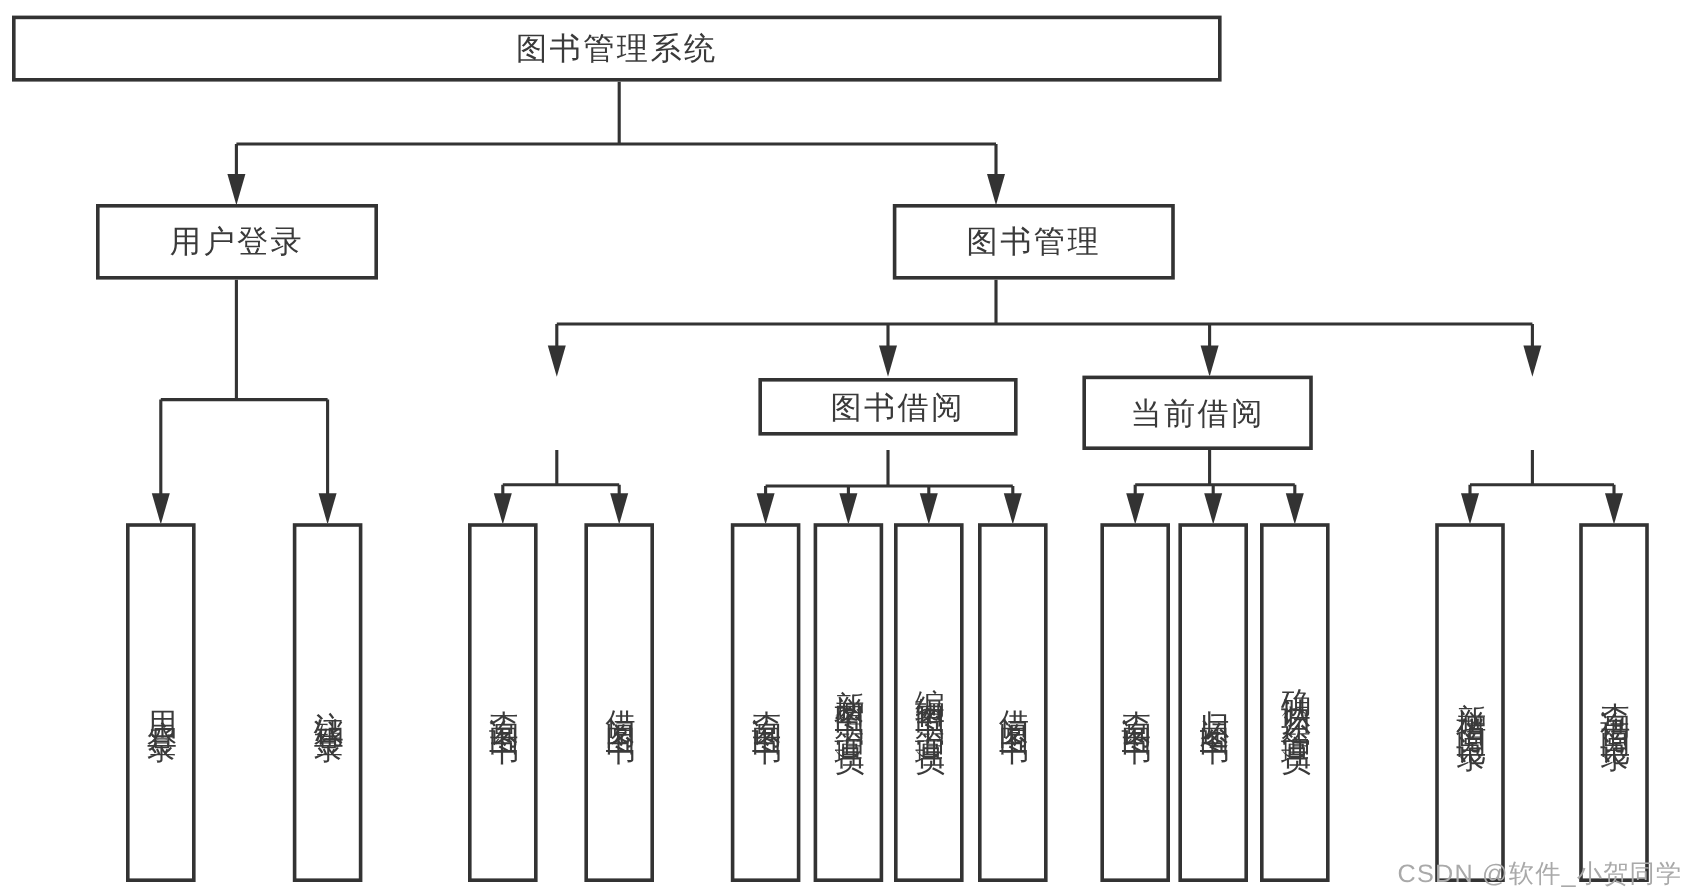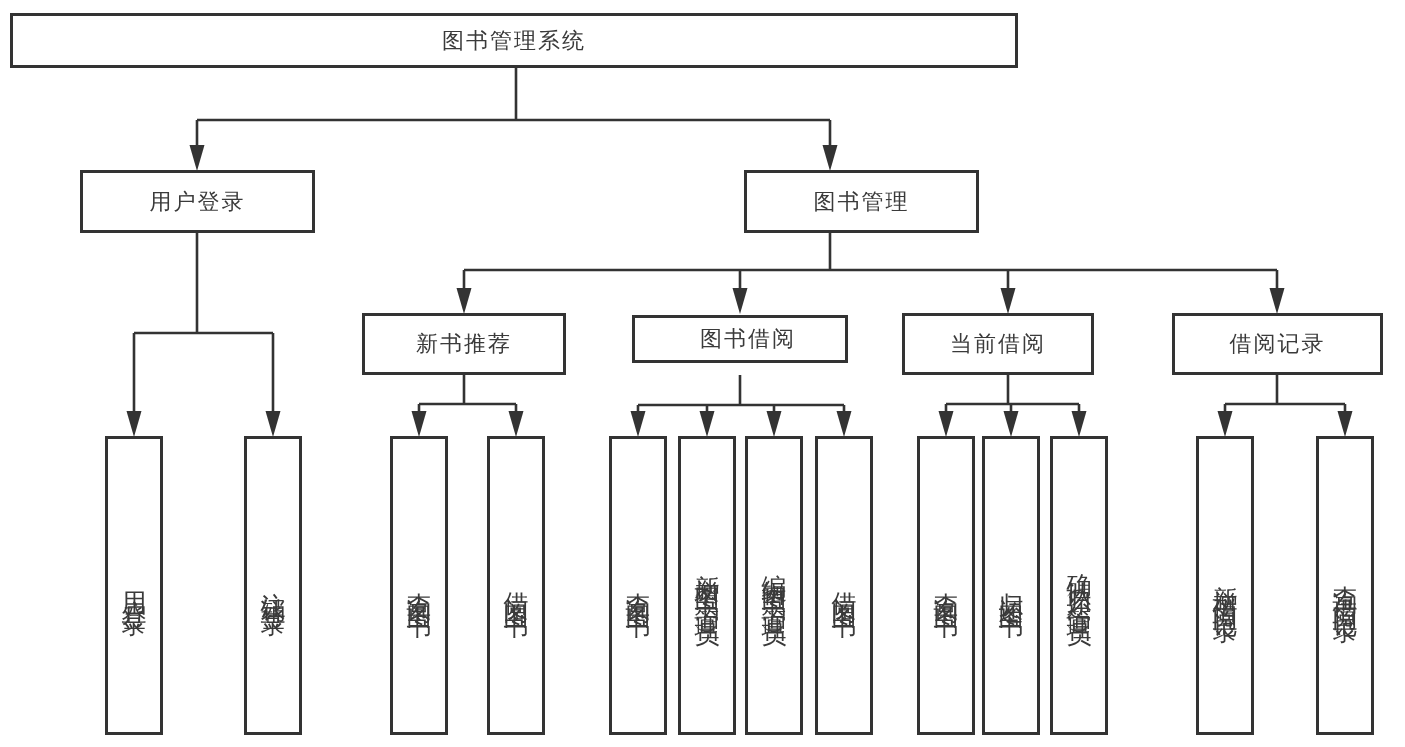--- a/index.html
+++ b/index.html
@@ -37,21 +37,21 @@
     box-sizing: border-box;
     background: #ffffff;
     border: 3px solid #333333;
     color: #3a3a3a;
     display: flex;
     align-items: center;
     justify-content: center;
     text-align: center;
   }
   .hnode {
-    font-size: 22px;
+    font-size: 26px;
     letter-spacing: 2px;
     white-space: nowrap;
     font-family: Liberation Serif, serif;
   }
   .vnode {
     writing-mode: vertical-rl;
     text-orientation: mixed;
     font-size: 25px;
     letter-spacing: 7px;
     line-height: 1;
@@ -120,37 +120,36 @@
       <polygon points="1217.5,411 1232.5,411 1225,437"></polygon>
       <polygon points="1337.5,411 1352.5,411 1345,437"></polygon>
     </g>
   </svg>
 
   <div class="node hnode" style="left:10px; top:13px; width:1008px; height:55px;">图书管理系统</div>
 
   <div class="node hnode" style="left:80px; top:170px; width:235px; height:63px;">用户登录</div>
   <div class="node hnode" style="left:712px; top:170px; width:235px; height:63px;margin-left:32px;">图书管理</div>
 
-  <div class="node hnode" style="left:362px; top:313px; width:204px; height:62px;">新书推荐</div>
   <div class="node hnode" style="left:632px; top:315px; width:216px; height:48px;padding-left:16px;">图书借阅</div>
   <div class="node hnode" style="left:902px; top:313px; width:192px; height:62px;">当前借阅</div>
-  <div class="node hnode" style="left:1172px; top:313px; width:211px; height:62px;">借阅记录</div>
 
   <div class="node vnode" style="left:105px; top:436px; width:58px; height:299px;">用户登录</div>
   <div class="node vnode" style="left:244px; top:436px; width:58px; height:299px;">注销登录</div>
 
   <div class="node vnode" style="left:390px; top:436px; width:58px; height:299px;">查询图书</div>
   <div class="node vnode" style="left:487px; top:436px; width:58px; height:299px;">借阅图书</div>
 
   <div class="node vnode" style="left:609px; top:436px; width:58px; height:299px;">查询图书</div>
   <div class="node vnode" style="left:678px; top:436px; width:58px; height:299px;">新增图书（管理员）</div>
   <div class="node vnode" style="left:745px; top:436px; width:58px; height:299px;">编辑图书（管理员）</div>
   <div class="node vnode" style="left:815px; top:436px; width:58px; height:299px;">借阅图书</div>
 
   <div class="node vnode" style="left:917px; top:436px; width:58px; height:299px;">查询图书</div>
   <div class="node vnode" style="left:982px; top:436px; width:58px; height:299px;">归还图书</div>
   <div class="node vnode" style="left:1050px; top:436px; width:58px; height:299px;">确认归还（管理员）</div>
 
   <div class="node vnode" style="left:1196px; top:436px; width:58px; height:299px;">新增借阅记录</div>
   <div class="node vnode" style="left:1316px; top:436px; width:58px; height:299px;">查询借阅记录</div>
 
+  <div class="watermark">CSDN @软件_小贺同学</div>
 
 </div>
 
 </body></html>

